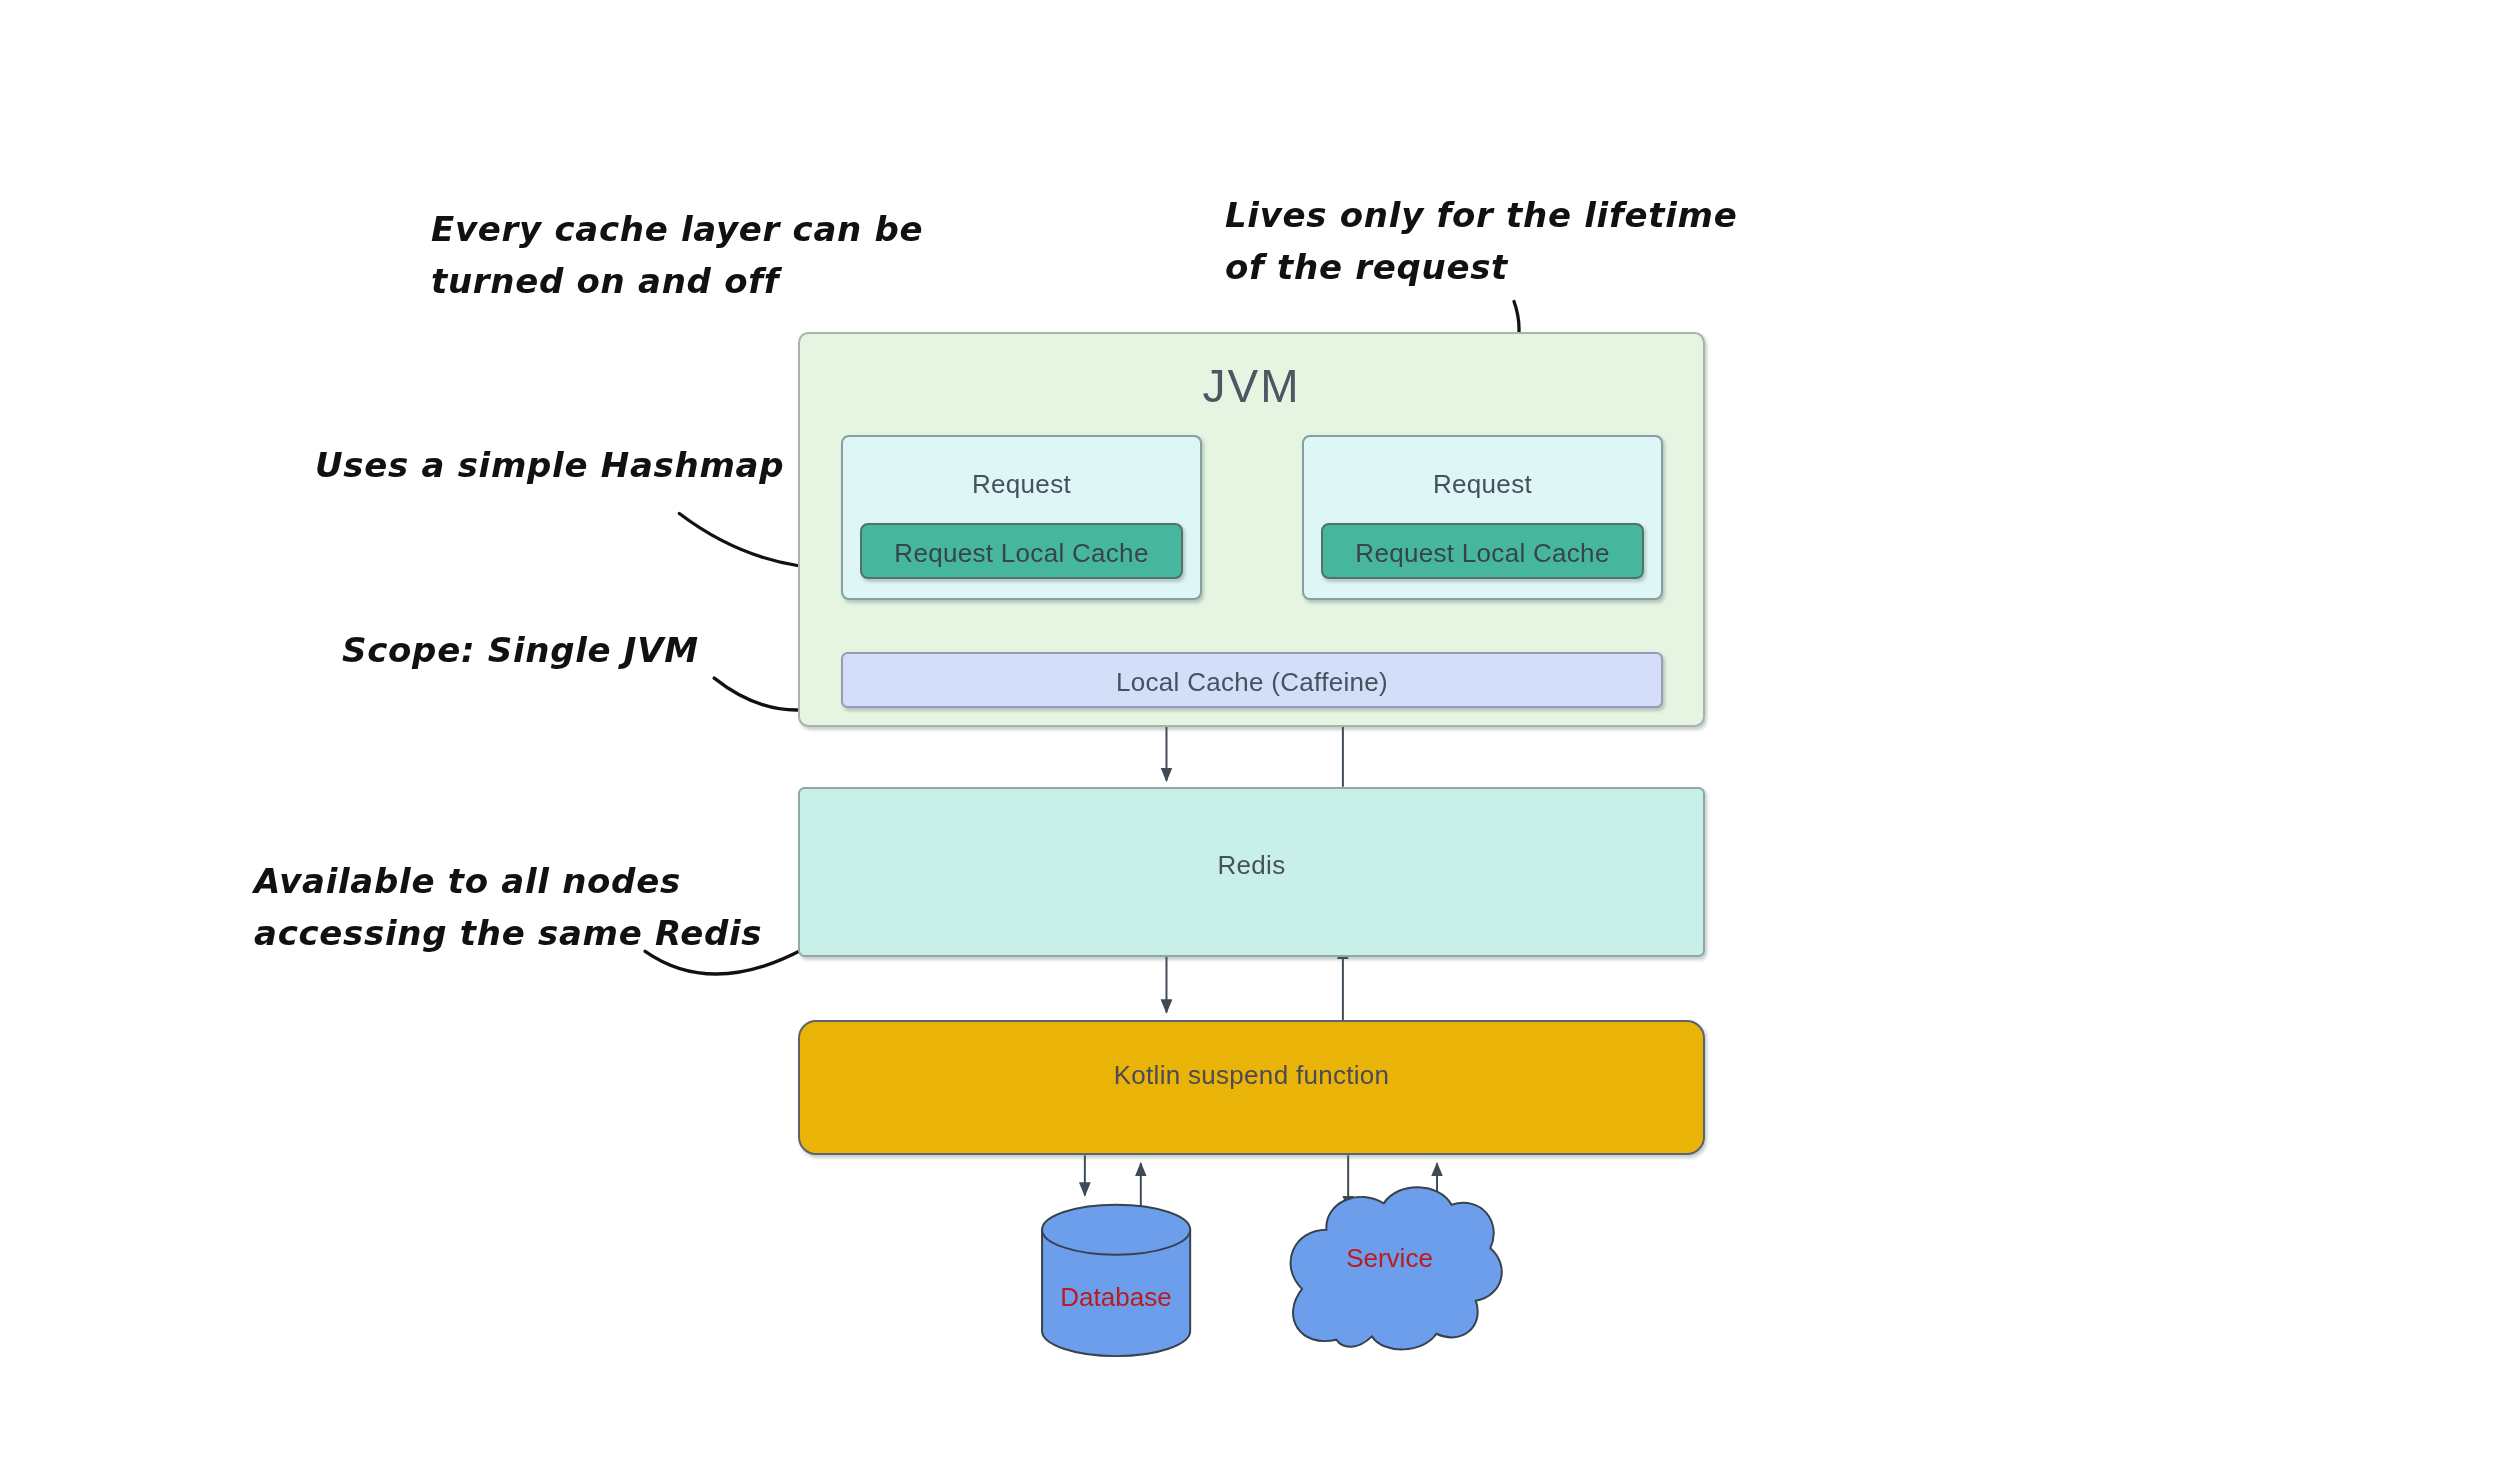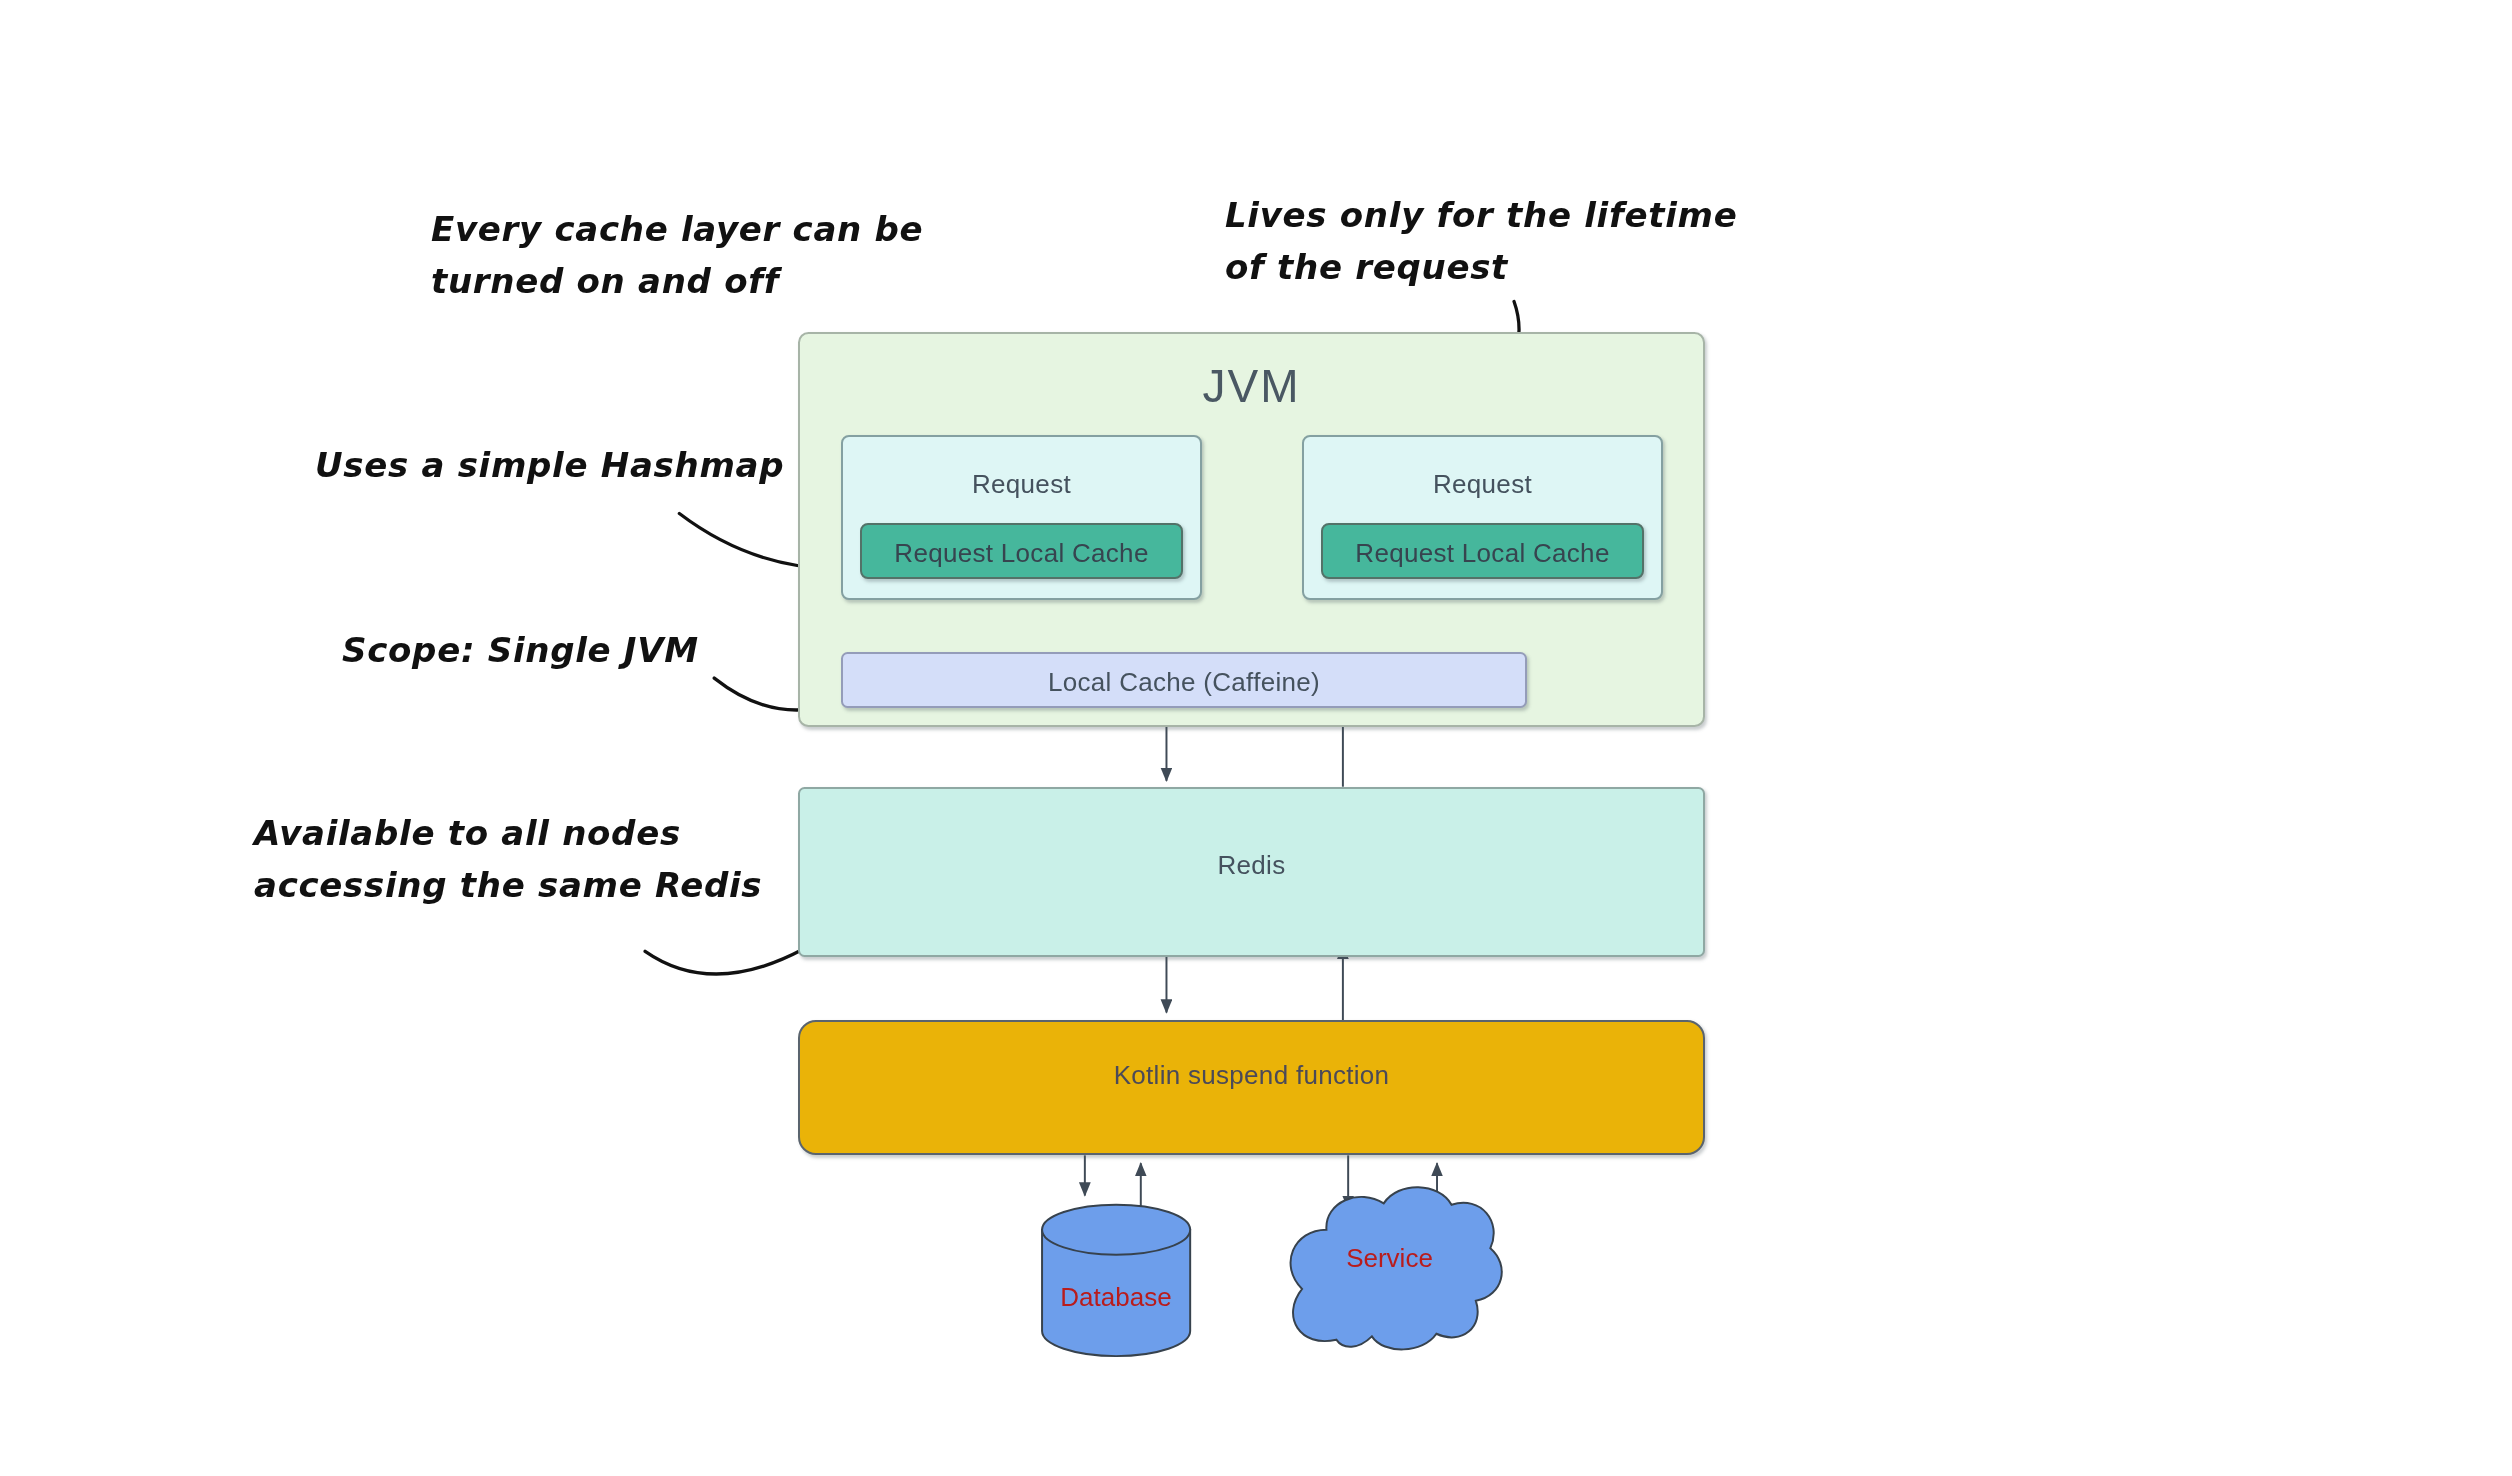--- a/index.html
+++ b/index.html
@@ -31,21 +31,21 @@
   #request-box-2{left:1302px;}
   .request-label{top:32px;}
   .rlc-box{
     top:523px;width:323px;height:56px;
     background:#46b79c;border:2px solid #537268;border-radius:8px;
   }
   #rlc-box-1{left:860px;}
   #rlc-box-2{left:1321px;}
   .rlc-label{top:13px;color:#37444f;}
   #local-cache-bar{
-    left:841px;top:652px;width:686px;height:56px;
+    left:841px;top:652px;width:822px;height:56px;
     background:#d4def9;border:2px solid #949cb9;border-radius:6.6px;
   }
   #local-cache-label{top:13px;}
   #redis-box{
     left:798px;top:787px;width:907px;height:170px;
     background:#c9f0e8;border:2px solid #8fa8a3;border-radius:6.6px;
   }
   #redis-label{top:61px;}
   #kotlin-box{
     left:798px;top:1020px;width:907px;height:135px;
@@ -61,21 +61,21 @@
   
   .ann{
     position:absolute;color:#111111;
     font-family:"DejaVu Sans",sans-serif;font-style:italic;font-weight:600;
     font-size:34px;line-height:1.52;letter-spacing:0.7px;white-space:nowrap;
   }
   #ann-every{left:431px;top:204px;}
   #ann-lives{left:1225px;top:190px;}
   #ann-hashmap{left:315px;top:440px;}
   #ann-scope{left:342px;top:625px;}
-  #ann-available{left:254px;top:808px;}
+  #ann-available{left:254px;top:856px;}
 </style>
 </head>
 <body>
 
 <div id="canvas">
 
   <svg id="arrow-layer" viewBox="0 0 3816 2242">
     <defs>
       <marker id="mSmall" markerUnits="userSpaceOnUse" markerWidth="26" markerHeight="22" refX="20" refY="9" orient="auto">
         <path d="M0,0 L22,9 L0,18 Z" fill="#3f4a56"></path>

